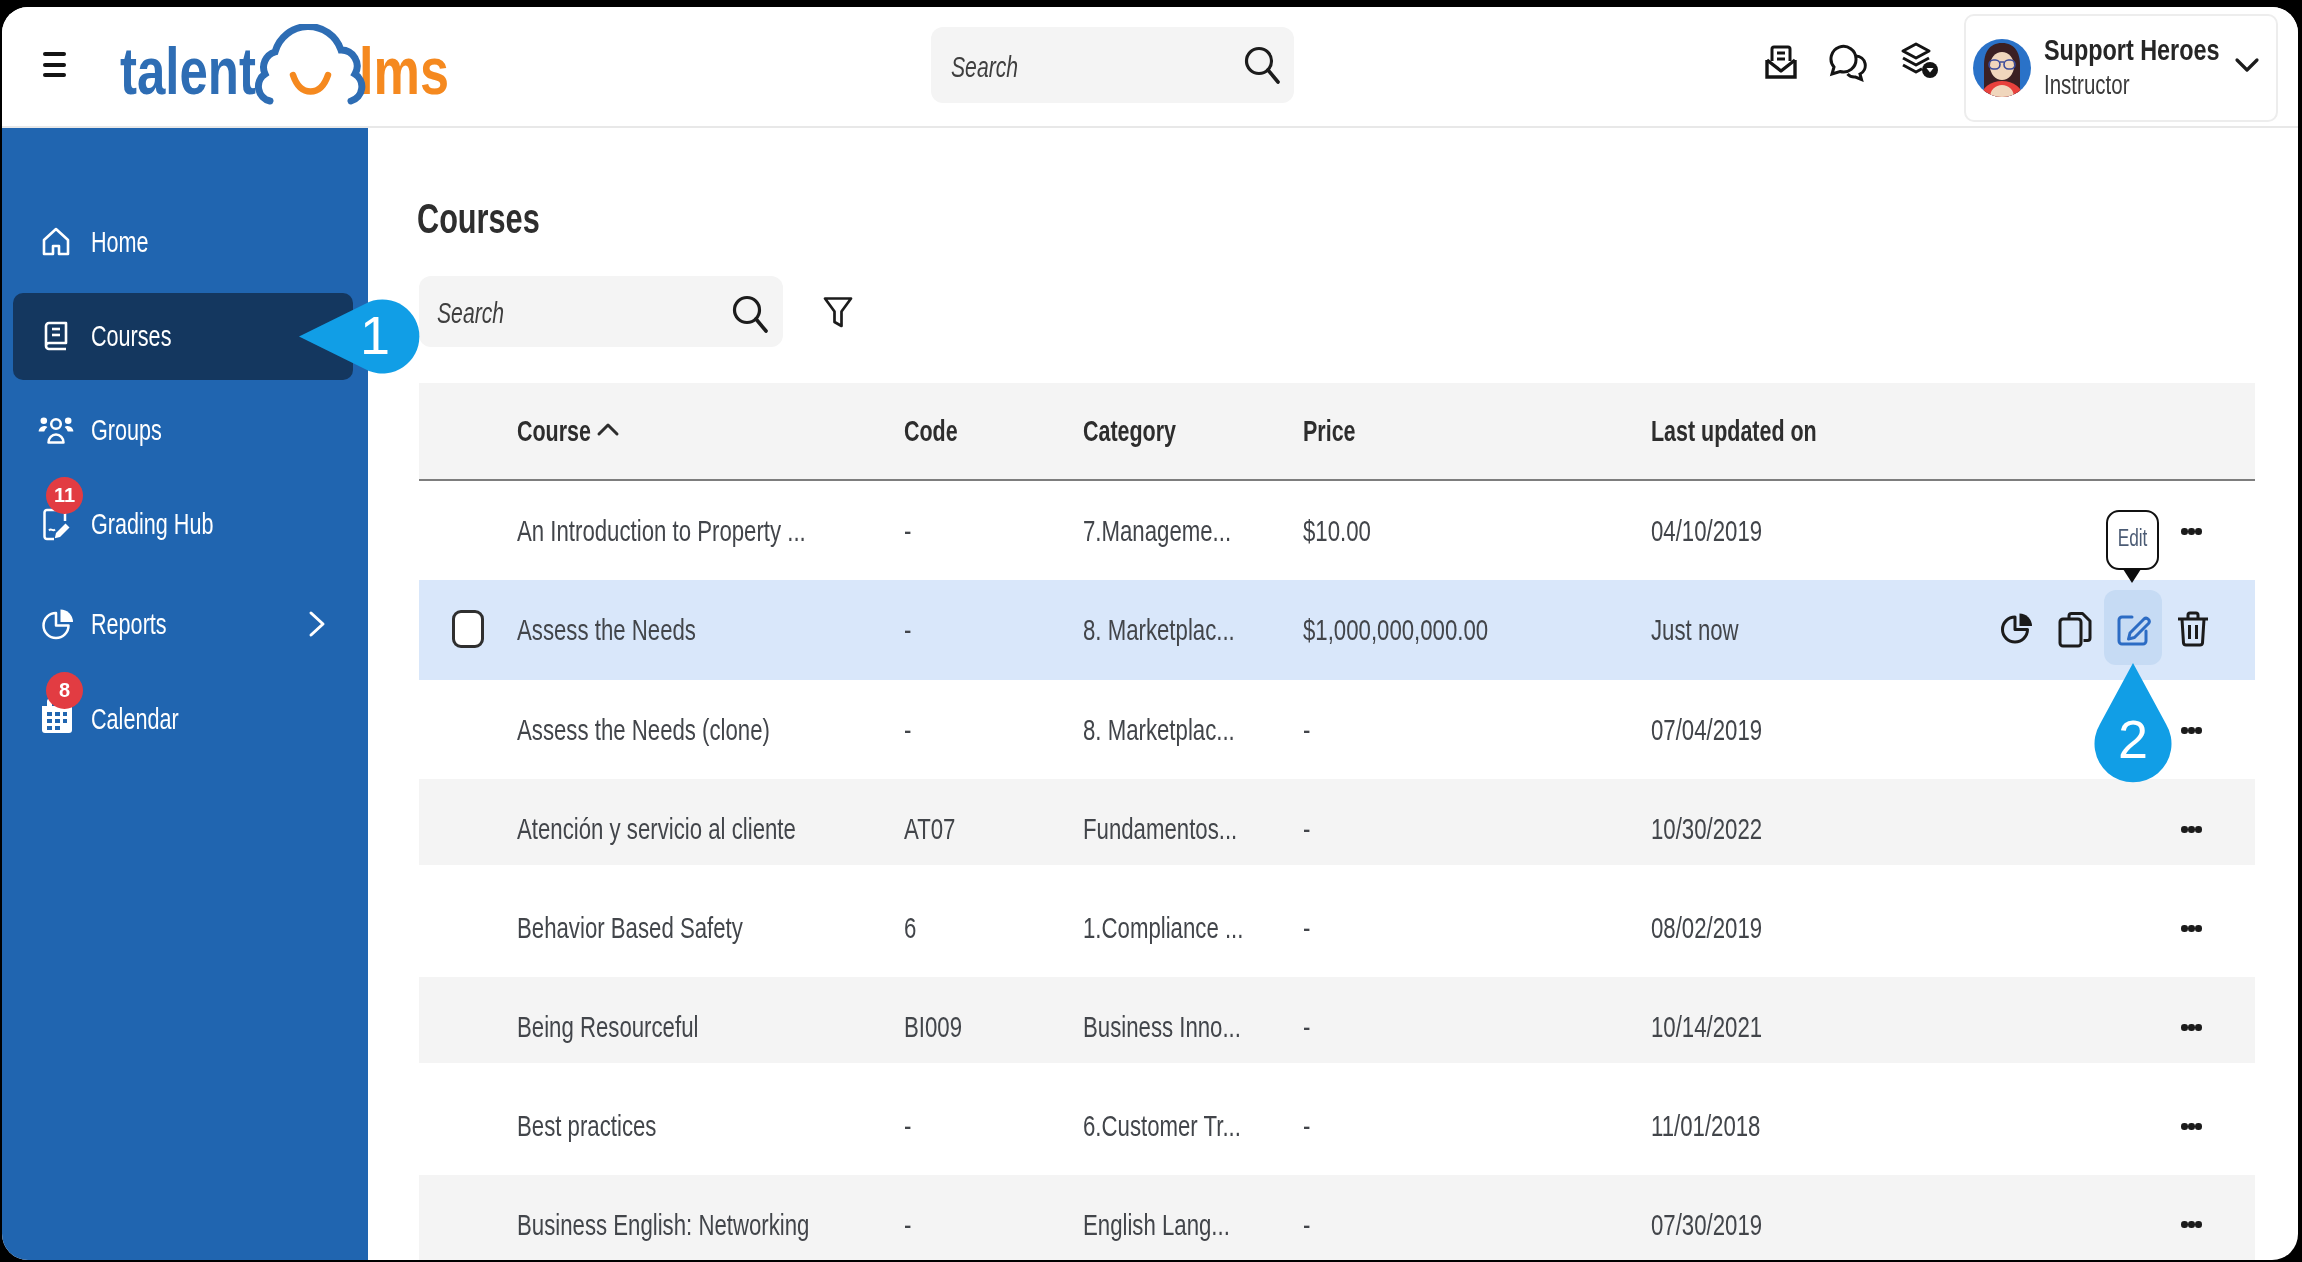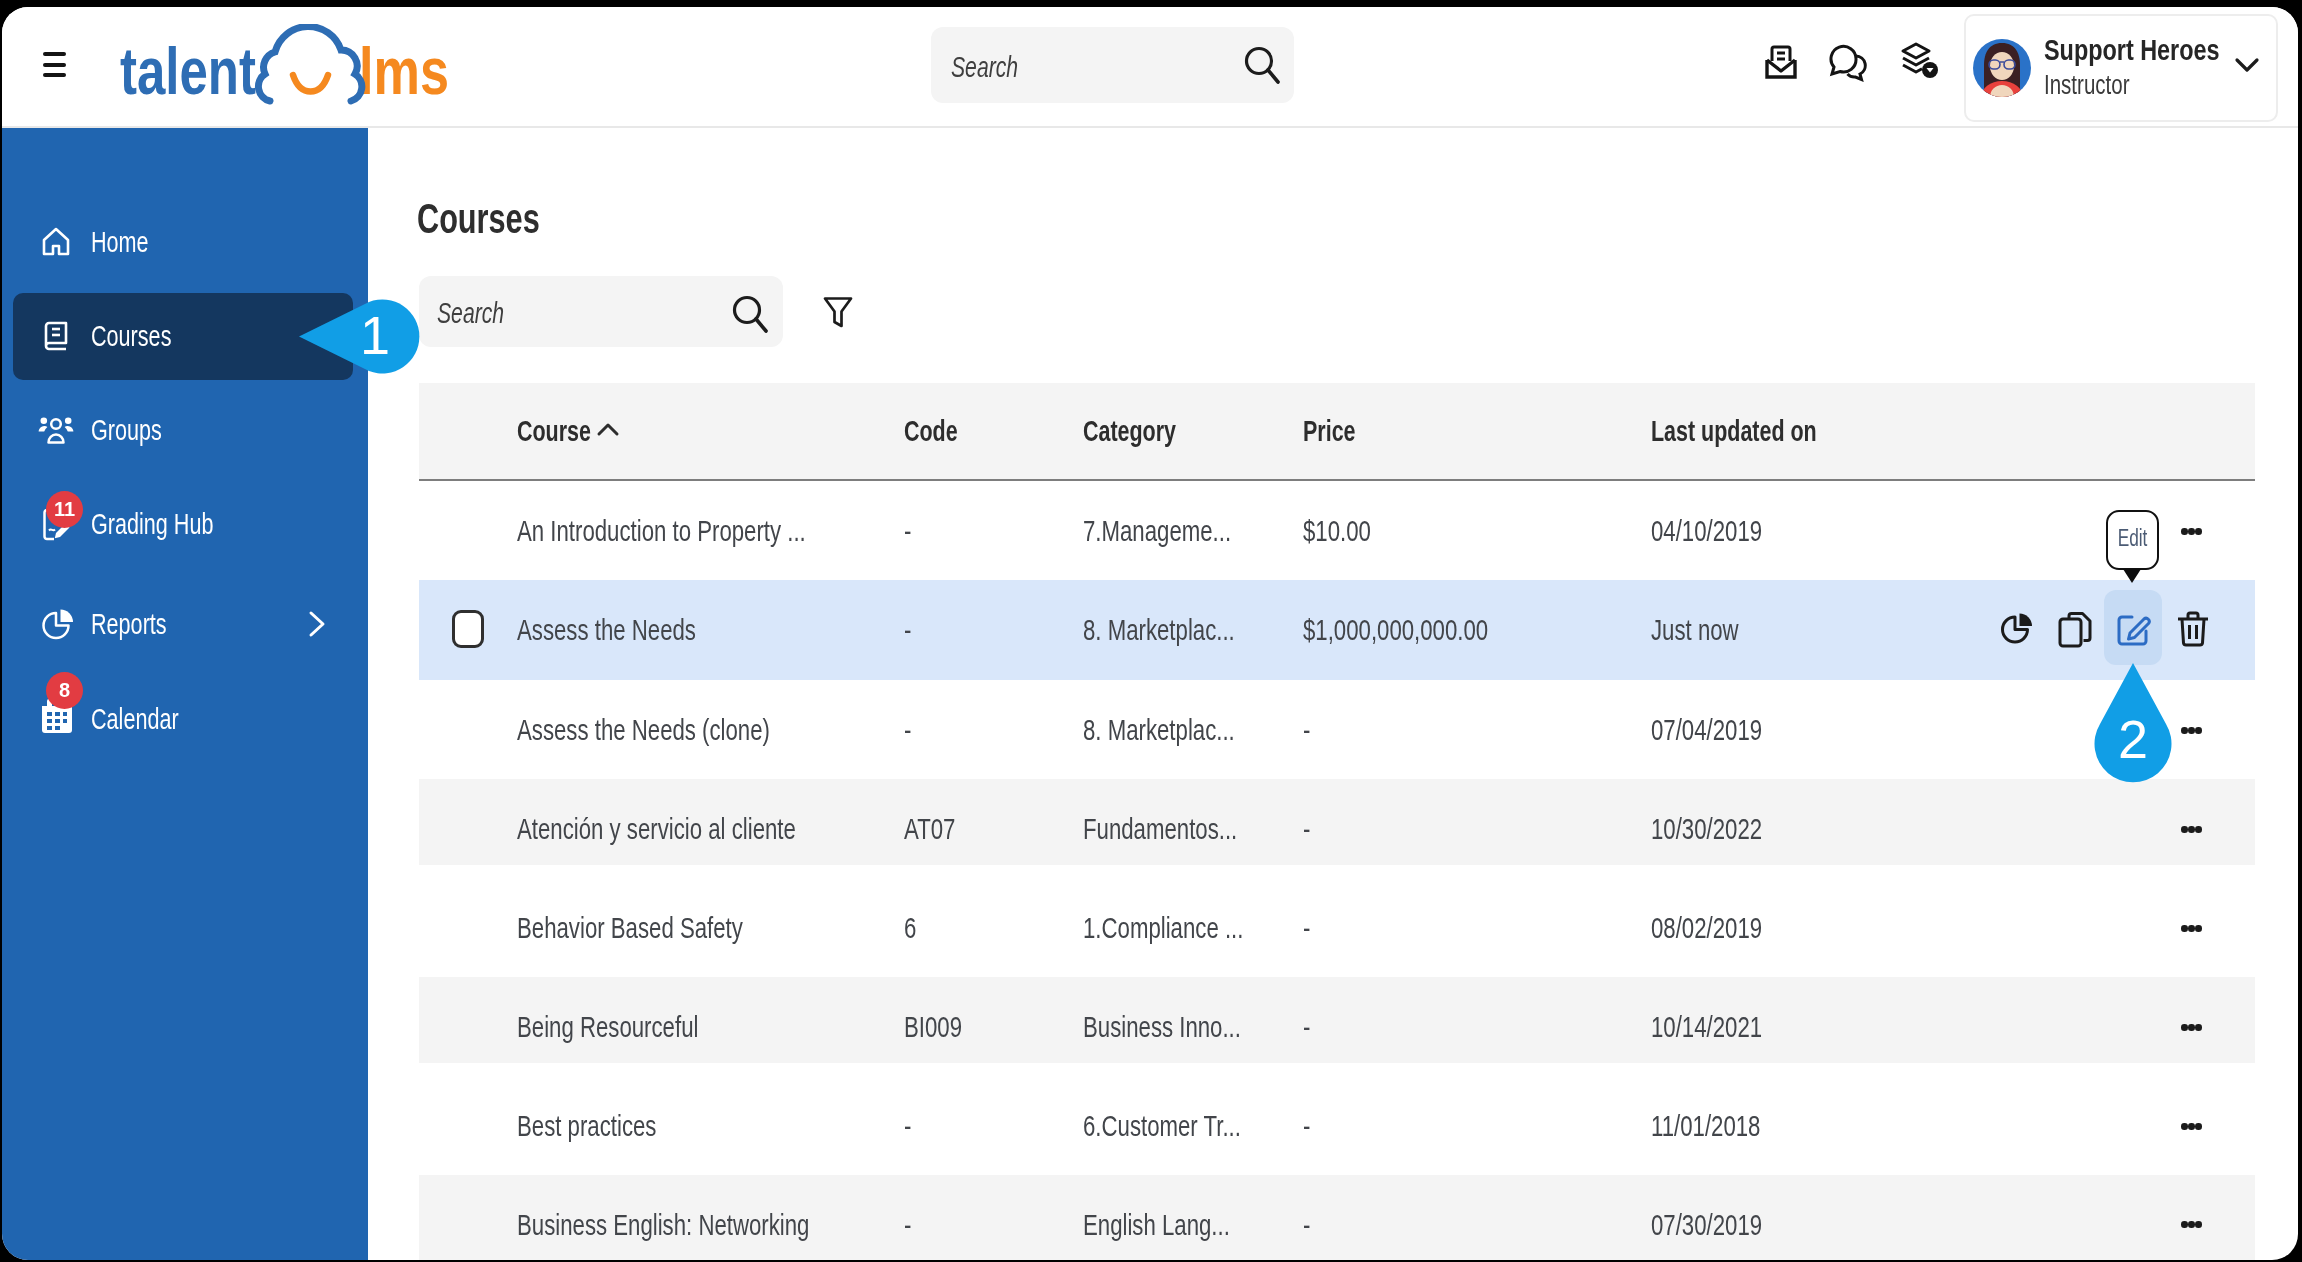--- a/index.html
+++ b/index.html
@@ -132,21 +132,21 @@
     <path d="M35.4,17.5 a5.8,5.8 0 0 0 -8.8,-4.6 a10,10 0 0 1 3.2,4.6 z" fill="#fff"></path>
   </svg>
   <div class="sbitem" style="top:415px;">Groups</div>
 
   <svg class="abs" style="left:40px;top:508px;" width="34" height="34" viewBox="0 0 34 34">
     <path d="M25,13 V4.5 a2.5,2.5 0 0 0 -2.5,-2.5 H7 a2.5,2.5 0 0 0 -2.5,2.5 v24 a2.5,2.5 0 0 0 2.5,2.5 h7" fill="none" stroke="#fff" stroke-width="2.5"></path>
     <path d="M9,22.5 c2.5,-3 3.5,1.5 6,-1" fill="none" stroke="#fff" stroke-width="2"></path>
     <path d="M16,25 l9.5,-9.5 l4,4 l-9.5,9.5 l-5.2,1.2 z" fill="#fff"></path>
   </svg>
   <div class="sbitem" style="top:509px;">Grading Hub</div>
-  <div class="badge" style="left:46px;top:477px;margin-top:14px;">11</div>
+  <div class="badge" style="left:46px;top:477px;">11</div>
 
   <svg class="abs" style="left:40px;top:608px;" width="34" height="34" viewBox="0 0 34 34">
     <path d="M16,5 A12.5,12.5 0 1 0 28.5,17.5 L16,17.5 Z" fill="none" stroke="#fff" stroke-width="2.5" stroke-linejoin="round"></path>
     <path d="M20.5,1.5 A12.5,12.5 0 0 1 33,14 L20.5,14 Z" fill="#fff"></path>
   </svg>
   <div class="sbitem" style="top:609px;">Reports</div>
   <svg class="abs" style="left:306px;top:610px;" width="22" height="28" viewBox="0 0 22 28">
     <path d="M5,3 L17,14 L5,25" fill="none" stroke="#fff" stroke-width="3" stroke-linecap="round" stroke-linejoin="round"></path>
   </svg>
 

